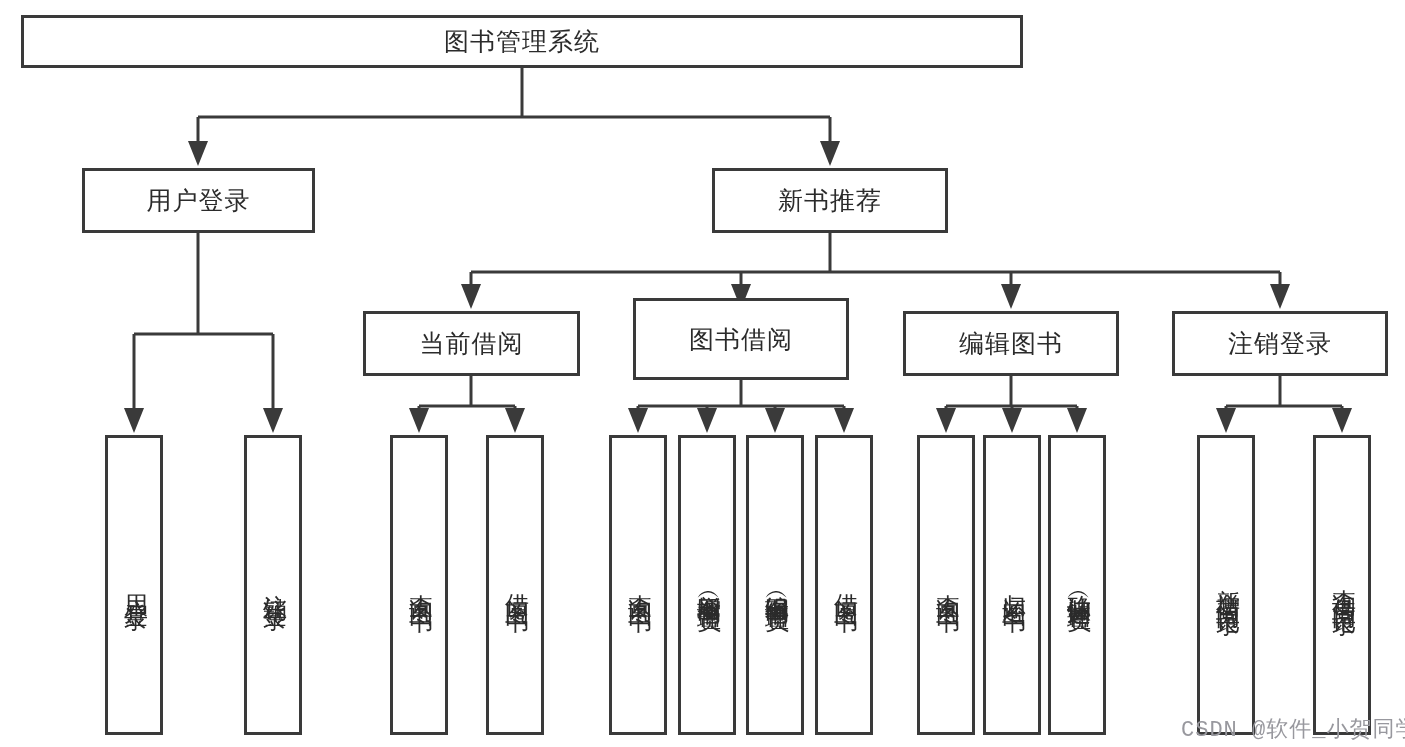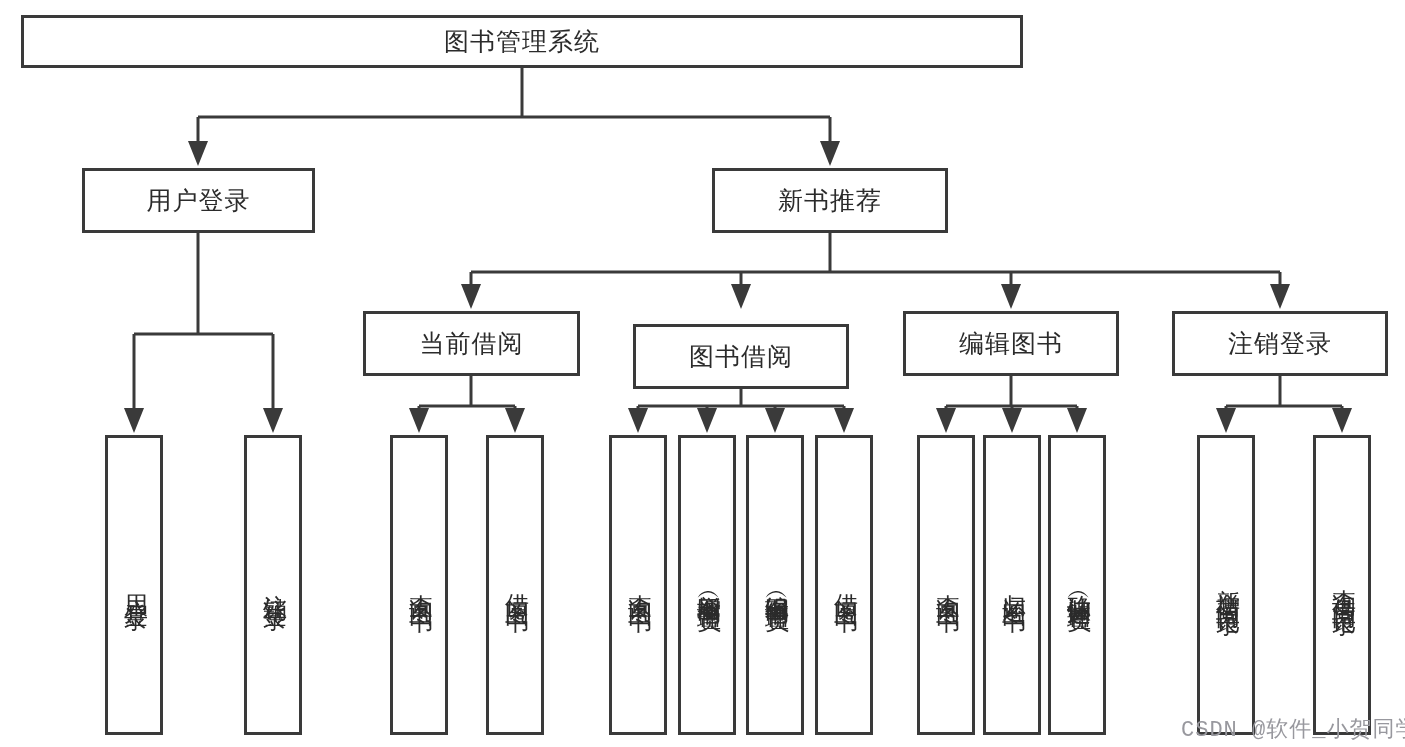--- a/index.html
+++ b/index.html
@@ -137,21 +137,21 @@
   <div class="hbox" style="left:82px;top:168px;width:233px;height:65px">
     <span>用户登录</span>
   </div>
   <div class="hbox" style="left:712px;top:168px;width:236px;height:65px">
     <span>新书推荐</span>
   </div>
 
   <div class="hbox" style="left:363px;top:311px;width:217px;height:65px">
     <span>当前借阅</span>
   </div>
-  <div class="hbox" style="left:633px;top:324px;width:216px;height:65px">
+  <div class="hbox" style="left:633px;top:298px;width:216px;height:82px">
     <span>图书借阅</span>
   </div>
   <div class="hbox" style="left:903px;top:311px;width:216px;height:65px">
     <span>编辑图书</span>
   </div>
   <div class="hbox" style="left:1172px;top:311px;width:216px;height:65px">
     <span>注销登录</span>
   </div>
 
   <div class="vbox" style="left:105px">

